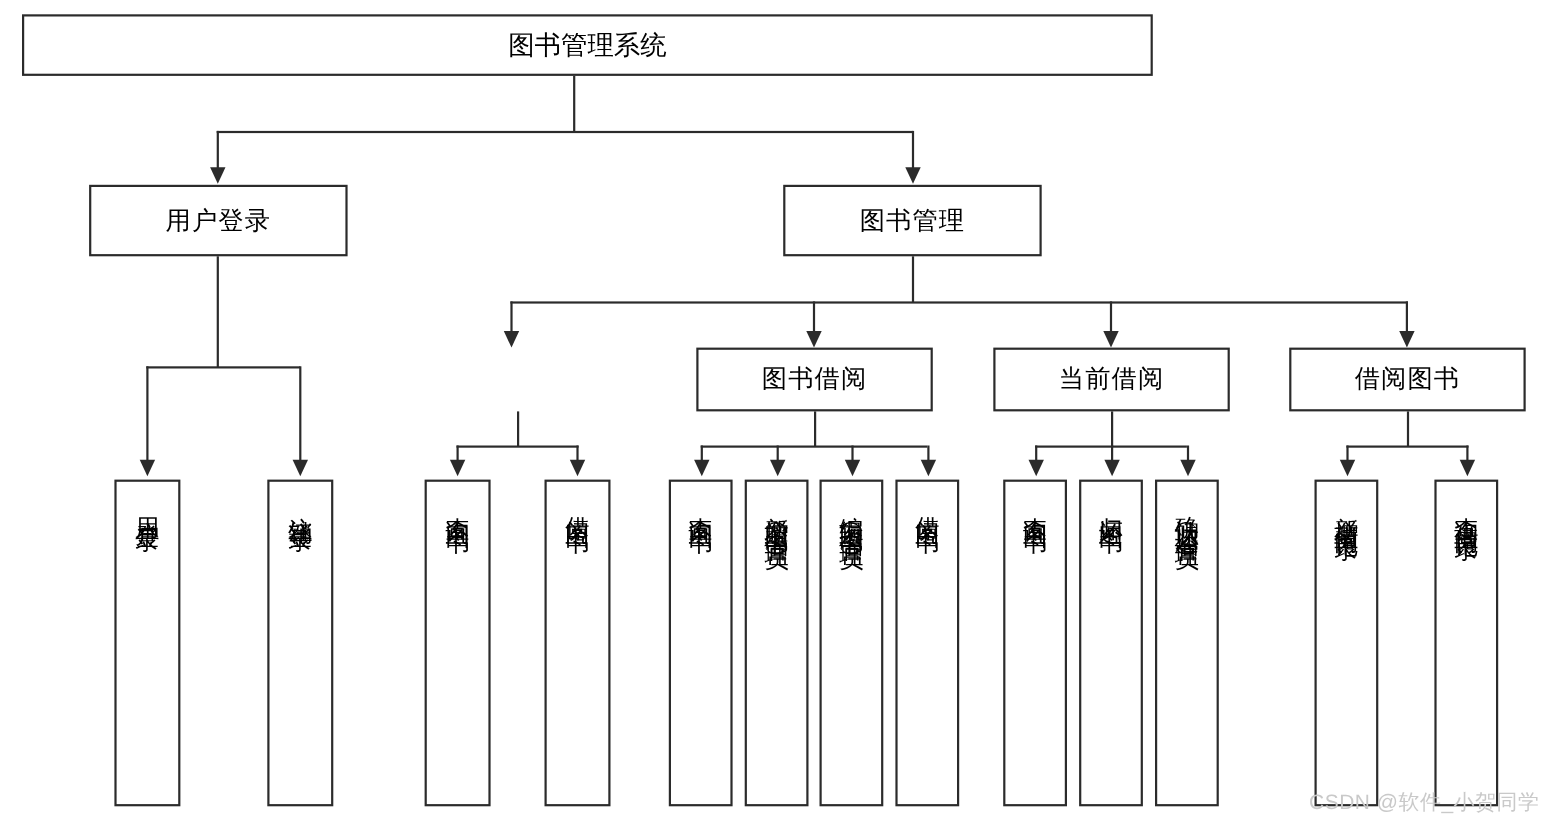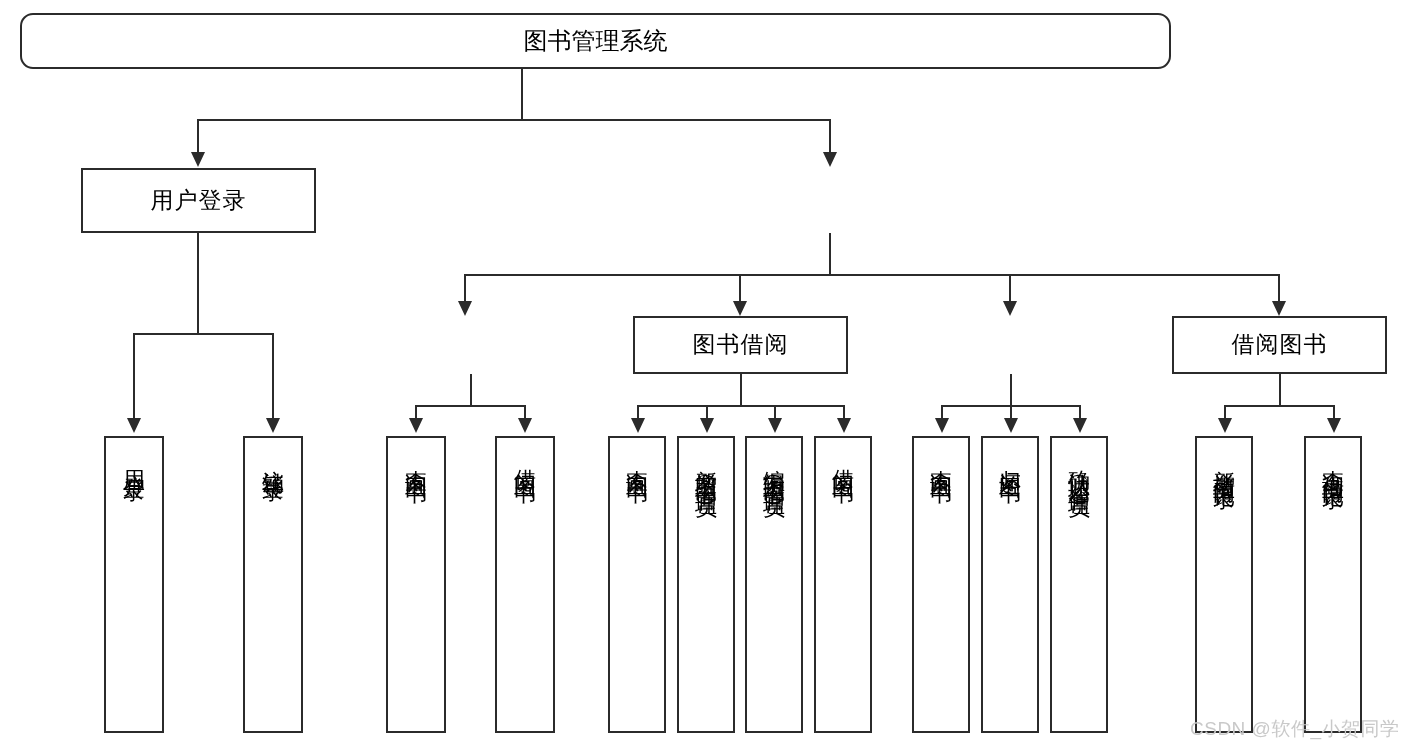--- a/index.html
+++ b/index.html
@@ -71,35 +71,38 @@
     white-space:nowrap;
     letter-spacing:0.5px;
     font-family:"Liberation Sans","DejaVu Sans",sans-serif;
   }
 </style>
 </head>
 <body>
 
 <div id="canvas">
 
-  <div class="node root" style="left:20px;top:13px;width:1151px;height:56px;border-radius:13px;">
+  <div class="node root" style="left:20px;top:13px;width:1028px;height:56px;">
     <span>图书管理系统</span>
   </div>
 
   <div class="line vline" style="left:521px;top:69px;height:51px;"></div>
 
   <div class="line hline" style="left:197px;top:119px;width:633px;"></div>
 
   <div class="line vline" style="left:197px;top:119px;height:36px;"></div>
   <div class="arrow" style="left:191px;top:152px;"></div>
   <div class="line vline" style="left:829px;top:119px;height:36px;"></div>
   <div class="arrow" style="left:823px;top:152px;"></div>
 
   <div class="node horiz" style="left:81px;top:168px;width:235px;height:65px;">
     <span>用户登录</span>
+  </div>
+  <div class="node horiz" style="left:712px;top:168px;width:235px;height:65px;">
+    <span>图书管理</span>
   </div>
 
   <div class="line vline" style="left:197px;top:233px;height:101px;"></div>
   <div class="line hline" style="left:133px;top:333px;width:140px;"></div>
   <div class="line vline" style="left:133px;top:333px;height:87px;"></div>
   <div class="arrow" style="left:127px;top:418px;"></div>
   <div class="line vline" style="left:272px;top:333px;height:87px;"></div>
   <div class="arrow" style="left:266px;top:418px;"></div>
 
   <div class="node vert" style="left:104px;top:436px;width:60px;height:297px;">
@@ -116,20 +119,23 @@
   <div class="arrow" style="left:458px;top:301px;"></div>
   <div class="line vline" style="left:739px;top:274px;height:30px;"></div>
   <div class="arrow" style="left:733px;top:301px;"></div>
   <div class="line vline" style="left:1009px;top:274px;height:30px;"></div>
   <div class="arrow" style="left:1003px;top:301px;"></div>
   <div class="line vline" style="left:1278px;top:274px;height:30px;"></div>
   <div class="arrow" style="left:1272px;top:301px;"></div>
 
   <div class="node horiz" style="left:633px;top:316px;width:215px;height:58px;">
     <span>图书借阅</span>
+  </div>
+  <div class="node horiz" style="left:903px;top:316px;width:215px;height:58px;">
+    <span>当前借阅</span>
   </div>
   <div class="node horiz" style="left:1172px;top:316px;width:215px;height:58px;">
     <span>借阅图书</span>
   </div>
 
   <div class="line vline" style="left:470px;top:374px;height:32px;"></div>
   <div class="line hline" style="left:415px;top:405px;width:111px;"></div>
   <div class="line vline" style="left:415px;top:405px;height:15px;"></div>
   <div class="arrow" style="left:409px;top:418px;"></div>
   <div class="line vline" style="left:524px;top:405px;height:15px;"></div>

